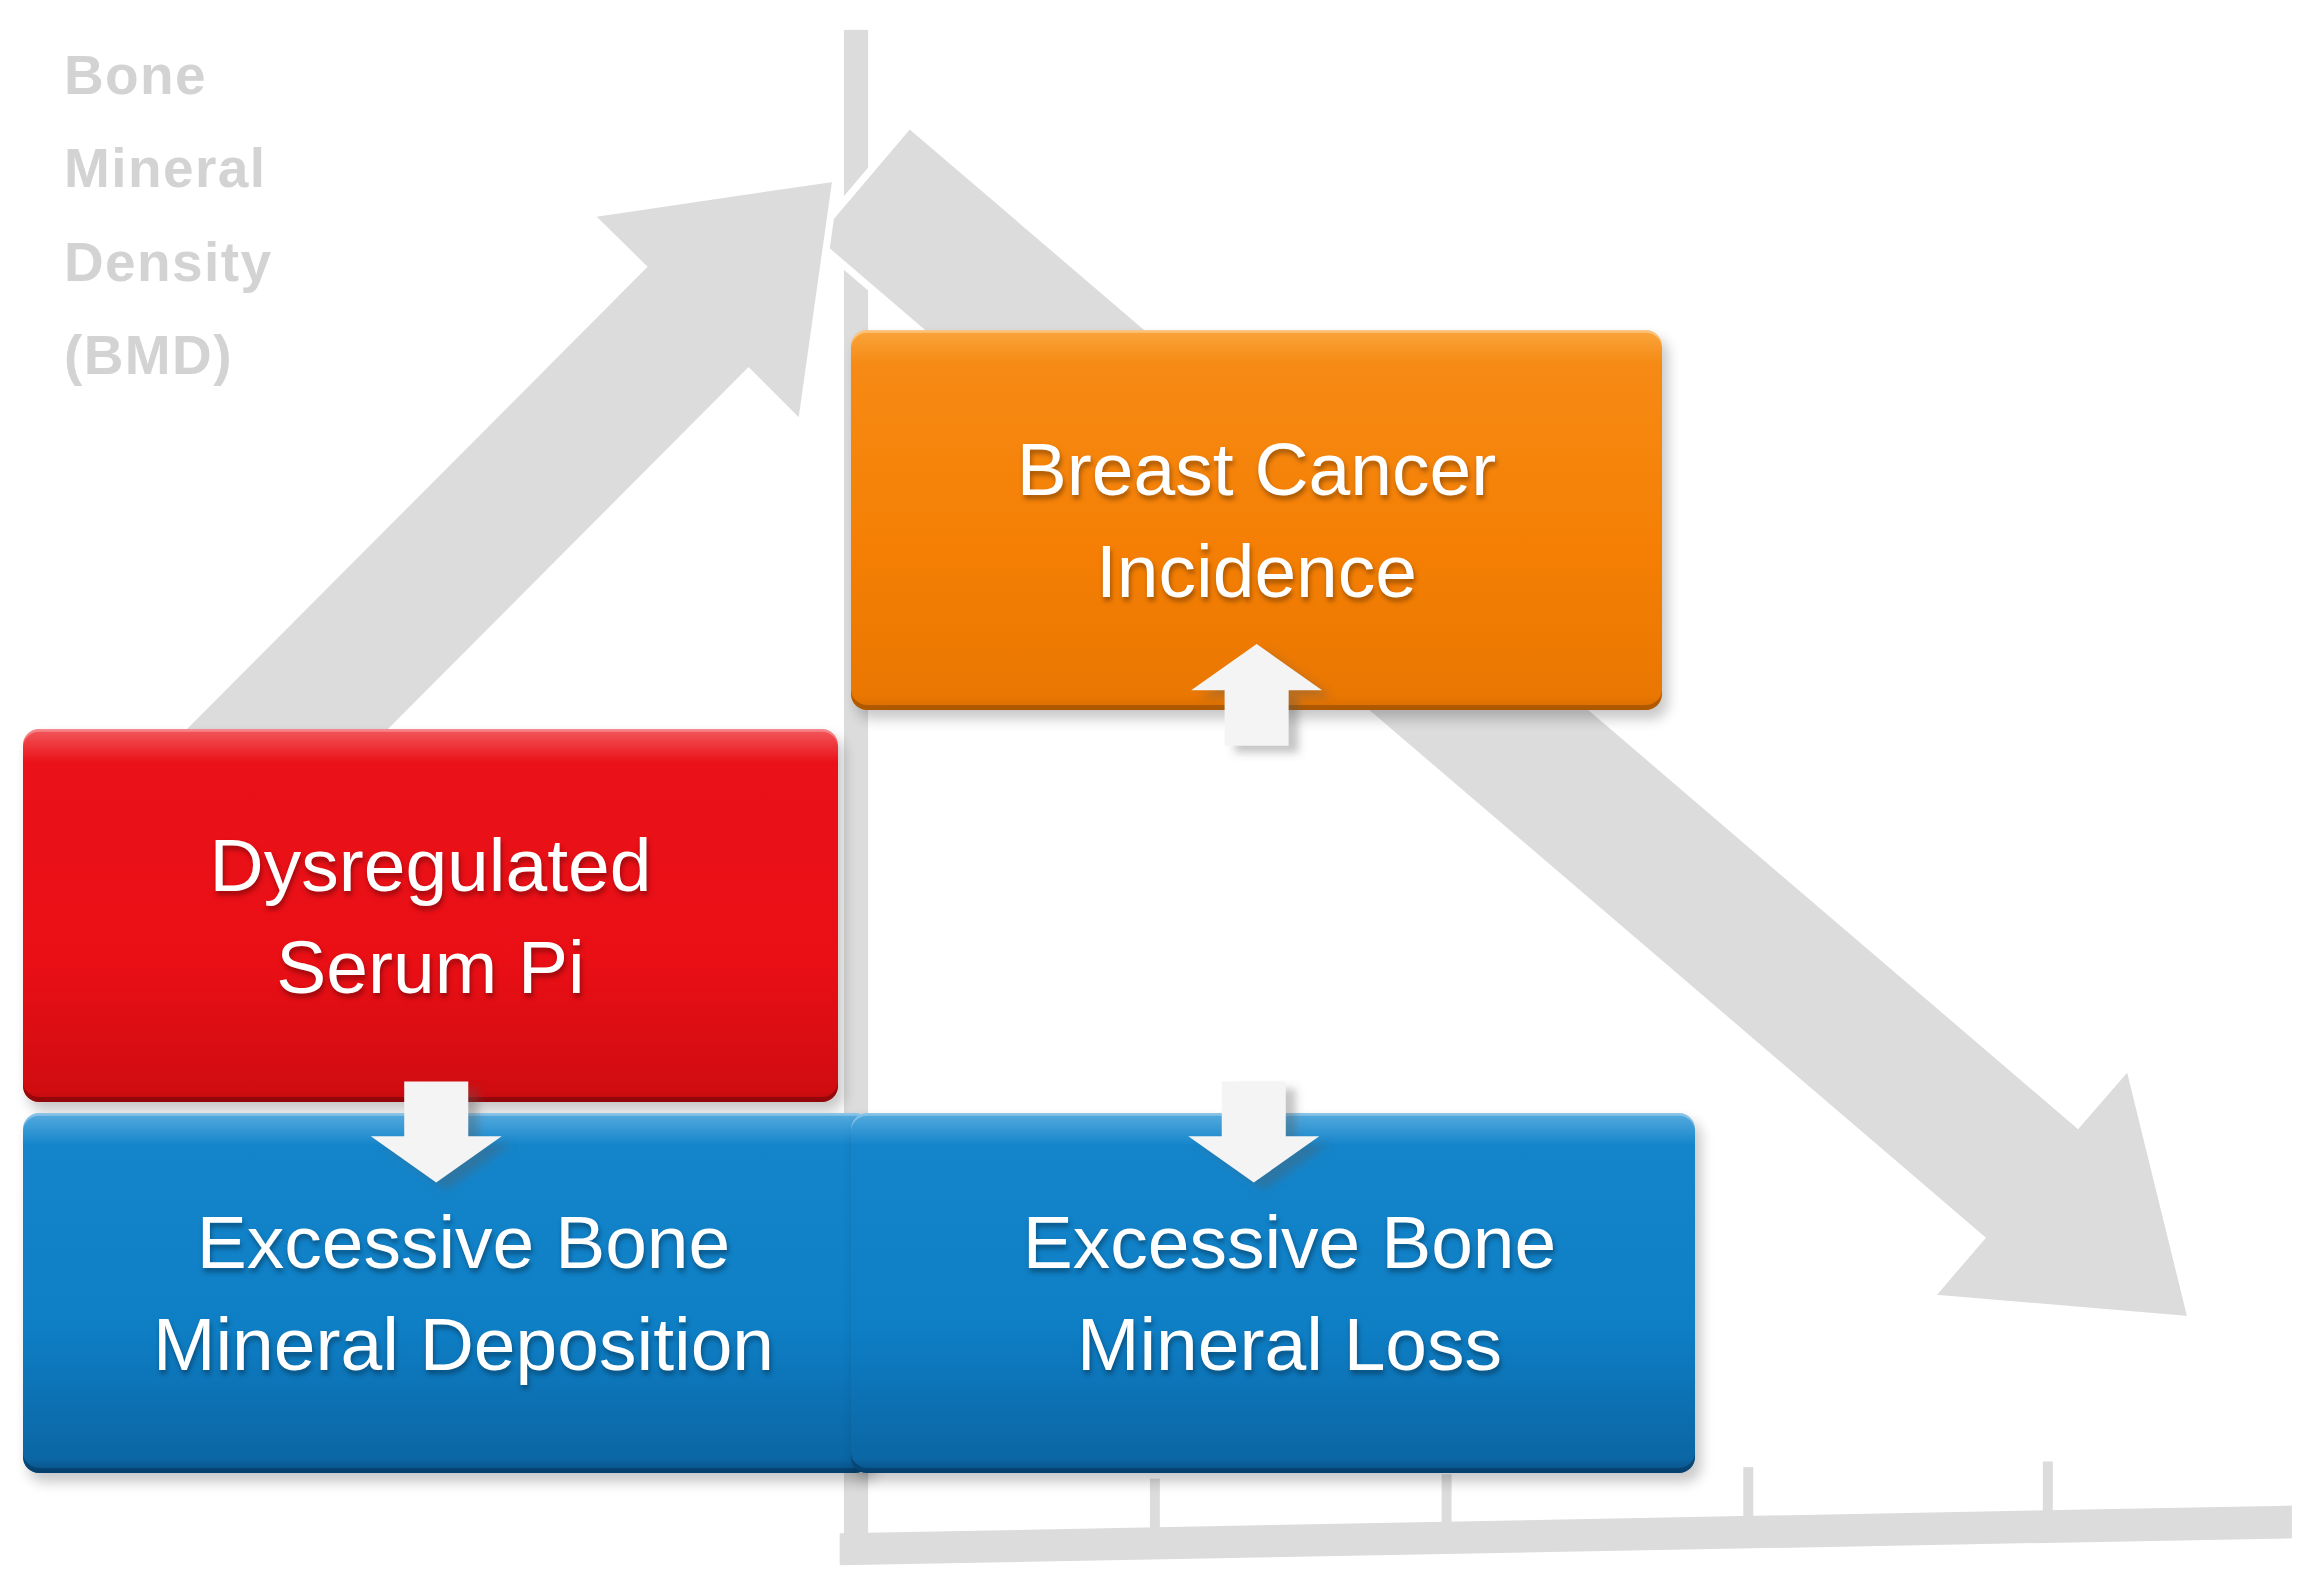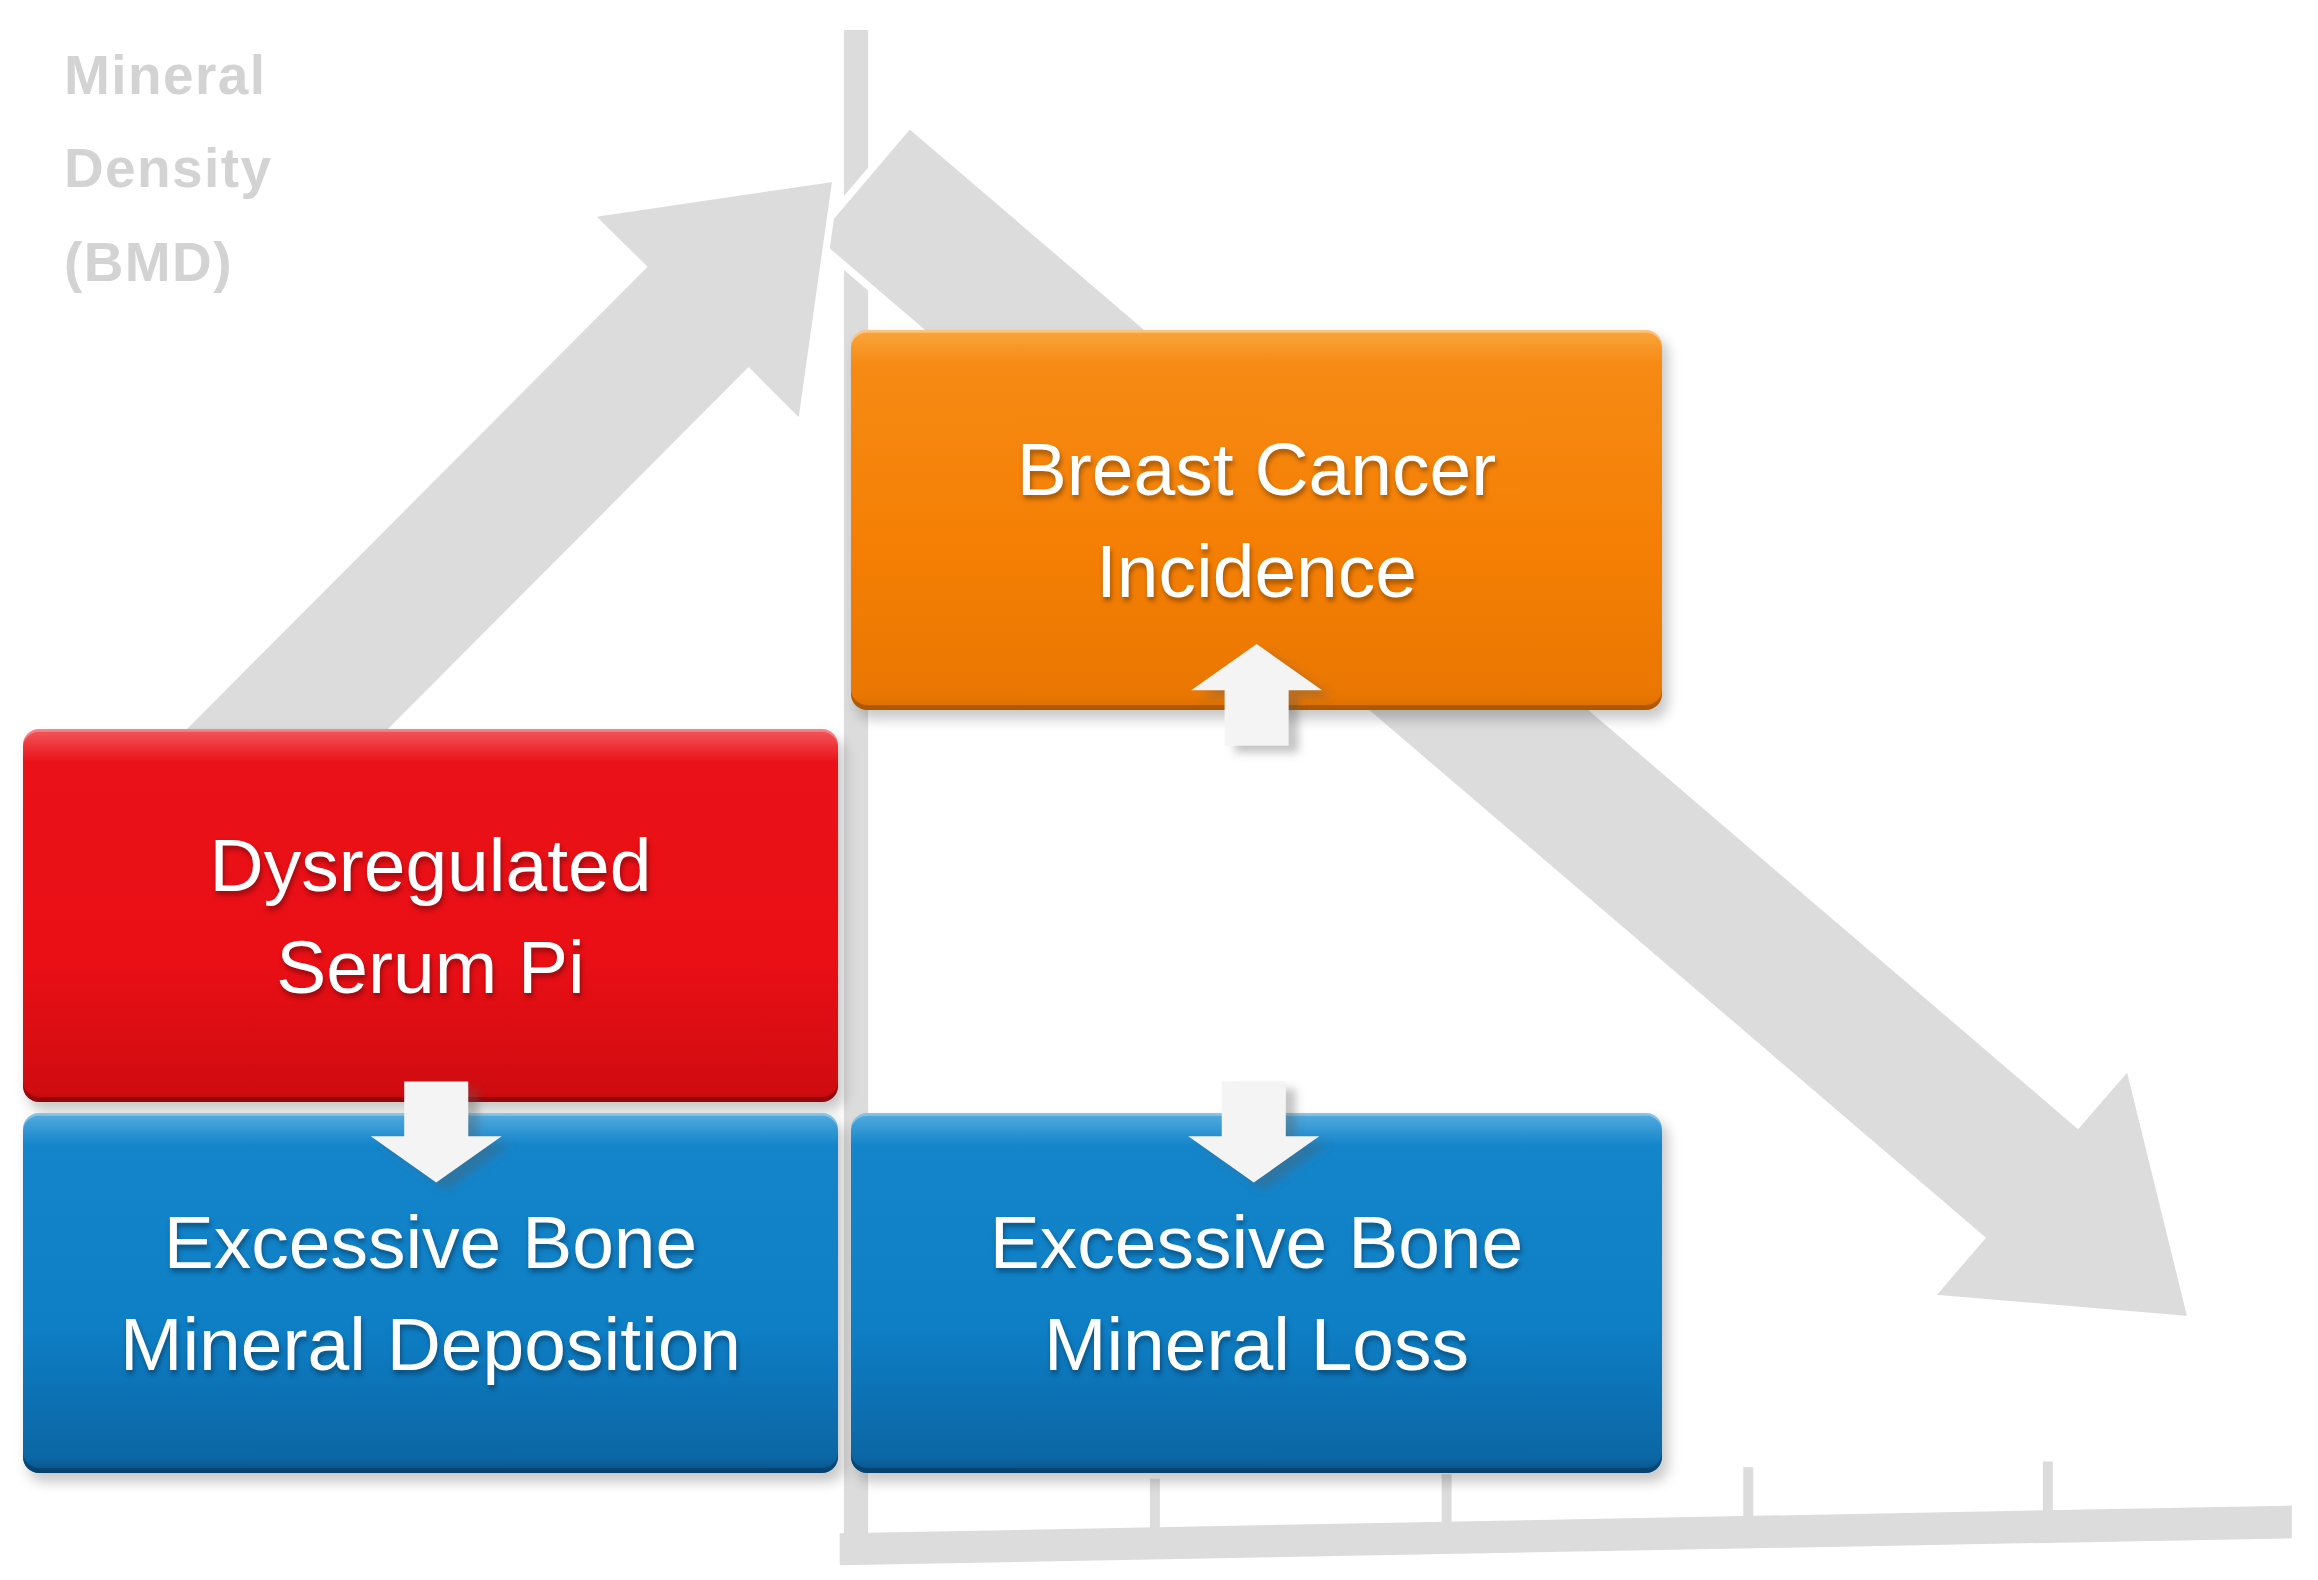--- a/index.html
+++ b/index.html
@@ -29,20 +29,21 @@
     background:linear-gradient(180deg,#faa53c 0%,#f68a14 9%,#f57f04 58%,#ea7702 96%,#d86e00 100%);
     box-shadow:5.7px 8.5px 12.8px rgba(0,0,0,0.22), inset 0 -5px 0 rgba(120,60,0,0.45), inset 0 2.8px 0 rgba(255,255,255,0.35);
   }
   .box-red{
     background:linear-gradient(180deg,#f2595d 0%,#ea1118 9%,#e90f15 62%,#d00c11 97%,#bc0b0f 100%);
     box-shadow:5.7px 8.5px 12.8px rgba(0,0,0,0.22), inset 0 -5px 0 rgba(110,5,8,0.55), inset 0 2.8px 0 rgba(255,255,255,0.28);
   }
   .box-blue{
     background:linear-gradient(180deg,#57abde 0%,#1485cb 9%,#0e7ec5 60%,#0b66a4 96%,#084f83 100%);
     box-shadow:5.7px 8.5px 12.8px rgba(0,0,0,0.22), inset 0 -5px 0 rgba(5,55,95,0.6), inset 0 2.8px 0 rgba(255,255,255,0.3);
+    padding-left:33px;
   }
   .box-red-left {left:23px;  top:729px;width:815px;height:373px;}
   .box-red-mid  {left:851px;top:729px;width:811px;height:373px;}
   .box-blue-left{left:23px;  top:1113px;width:815px;height:360px;}
   .box-blue-right{left:851px;top:1113px;width:811px;height:360px;}
 </style>
 </head>
 <body>
 
 <div class="stage">
@@ -62,20 +63,21 @@
     <rect x="2871" y="2054" width="14" height="82" fill="#dcdcdc"></rect>
 
     <rect x="1186" y="42" width="34" height="2150" fill="#dcdcdc"></rect>
 
     <polygon stroke="#ffffff" stroke-width="10" stroke-miterlimit="12" points="1142,335 2784,1740 2712,1824 3080,1855 2992,1497 2920,1580 1278,175" fill="#dcdcdc"></polygon>
 
     <polygon stroke="#ffffff" stroke-width="10" stroke-miterlimit="12" points="214,1364 1052,523 1126,597 1175,250 828,301 903,375 65,1216" fill="#dcdcdc"></polygon>
   </svg>
 
   <div class="bmd-label">
+    <div>Bone</div>
     <div>Mineral</div>
     <div>Density</div>
     <div>(BMD)</div>
   </div>
 
   <div class="box box-orange">
     <span>Breast Cancer</span>
     <span>Incidence</span>
   </div>
 

